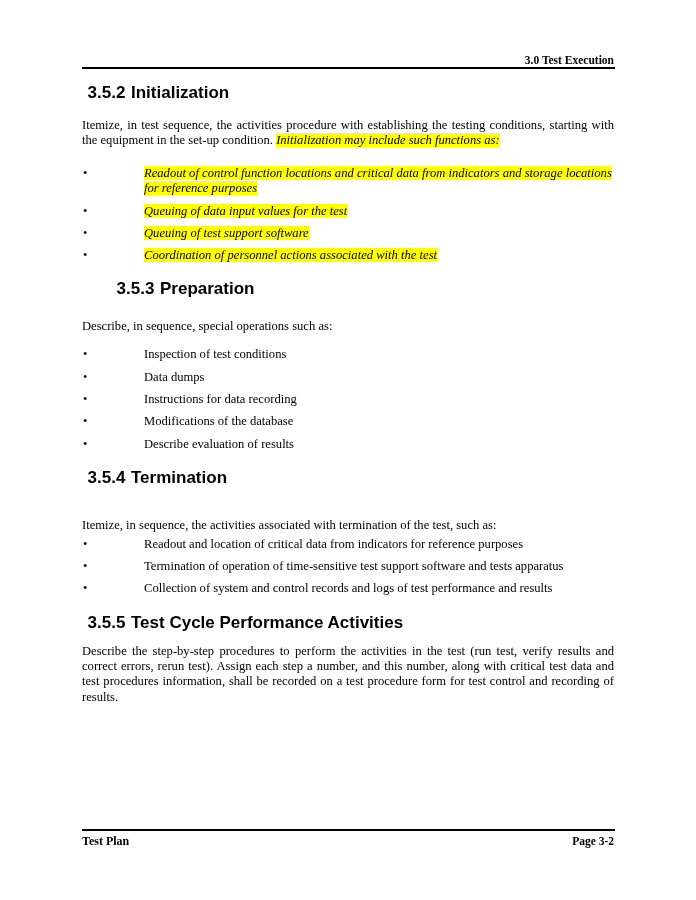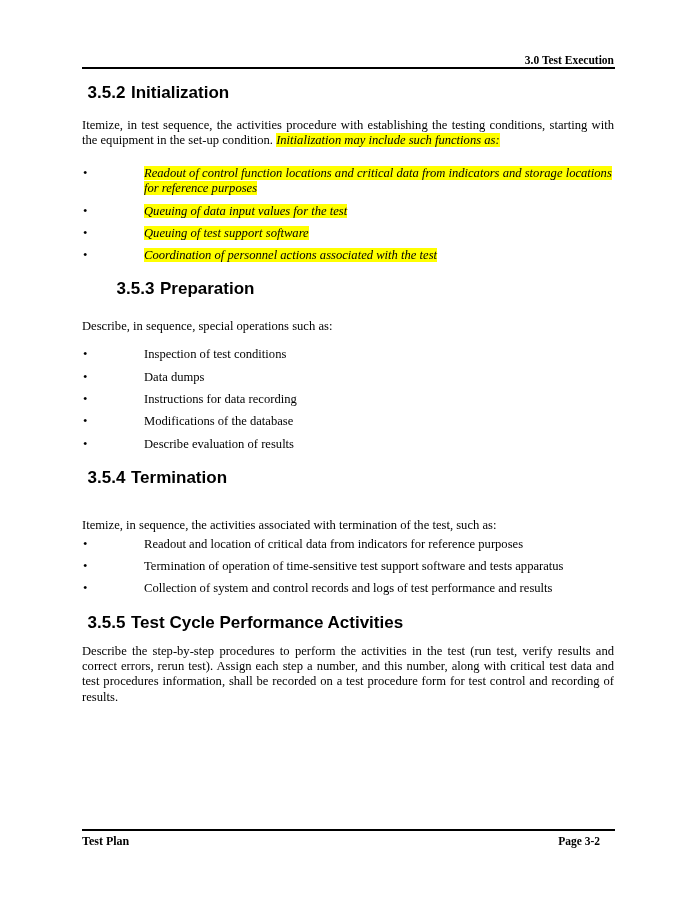--- a/index.html
+++ b/index.html
@@ -19,21 +19,21 @@
   .hl { background: #ffff00; font-style: italic; }
   .bullet { position: absolute; left: 0; width: 532px; font-family: "Liberation Serif", serif;
     font-size: 12.6px; line-height: 15.2px; }
   .bullet .dot { position: absolute; left: 1px; top: 0; width: 10px; }
   .bullet .txt { display: block; margin-left: 62px; }
   .bullet.hlb .txt span { background: #ffff00; font-style: italic; }
 
   .footer-rule { position: absolute; left: 82px; width: 533px; top: 829px; height: 2px; background: #000; }
   .footer-left { position: absolute; left: 82px; top: 834px; font-family: "Liberation Serif", serif;
     font-weight: bold; font-size: 12px; line-height: 14px; }
-  .footer-right { position: absolute; right: 96px; top: 834px; font-family: "Liberation Serif", serif;
+  .footer-right { position: absolute; right: 82px; top: 834px; font-family: "Liberation Serif", serif;
     font-weight: bold; font-size: 11.5px; line-height: 14px; text-align: center; }
 </style>
 </head>
 <body>
 
 <div class="page">
 
   <div class="running-header">3.0  Test Execution</div>
   <div class="header-rule"></div>
 

